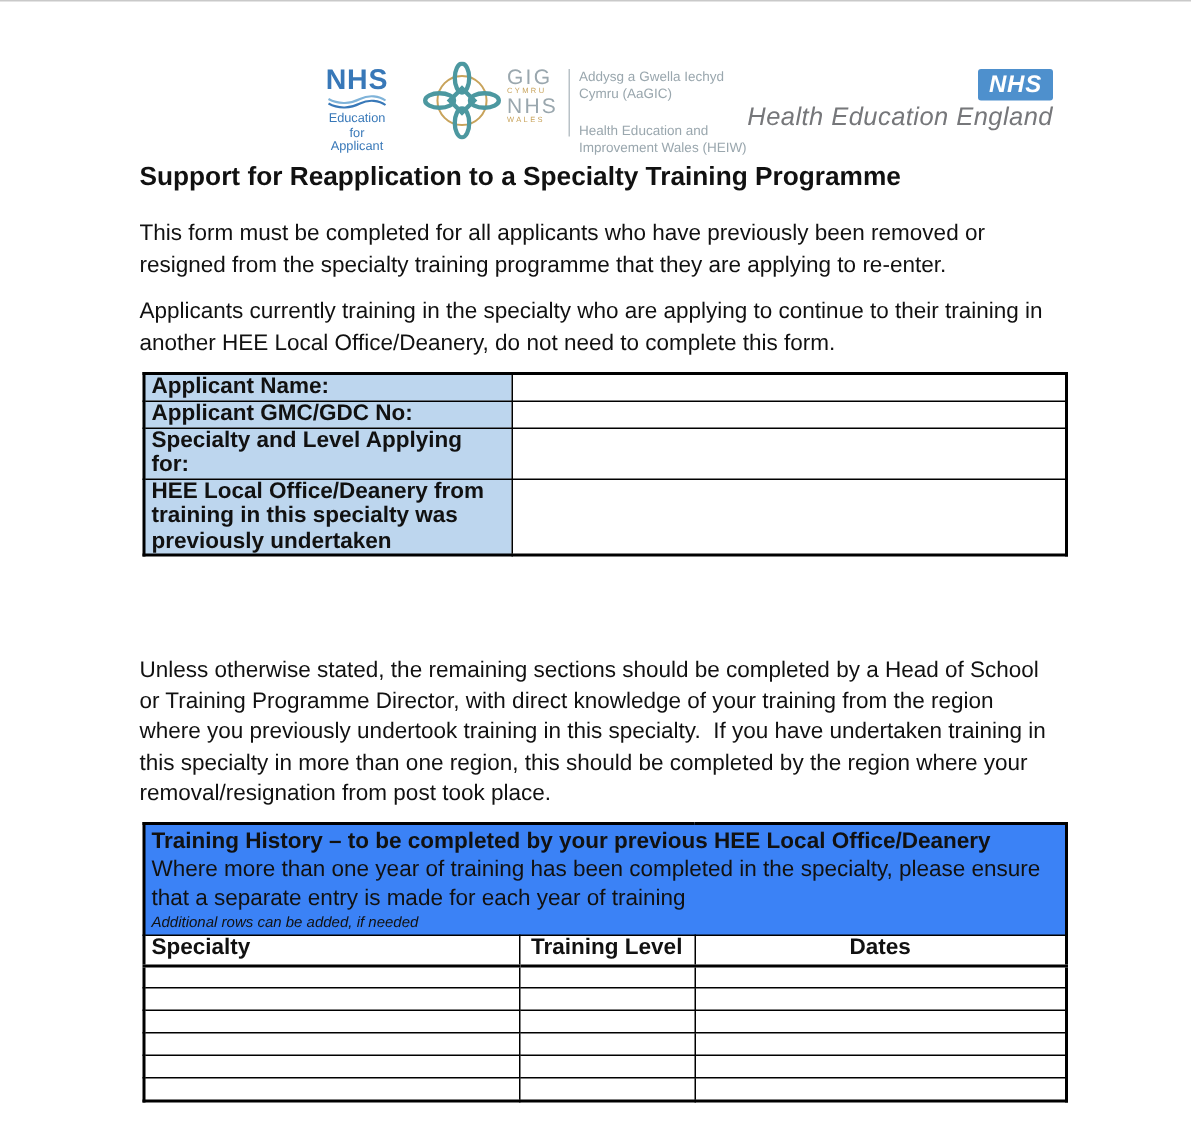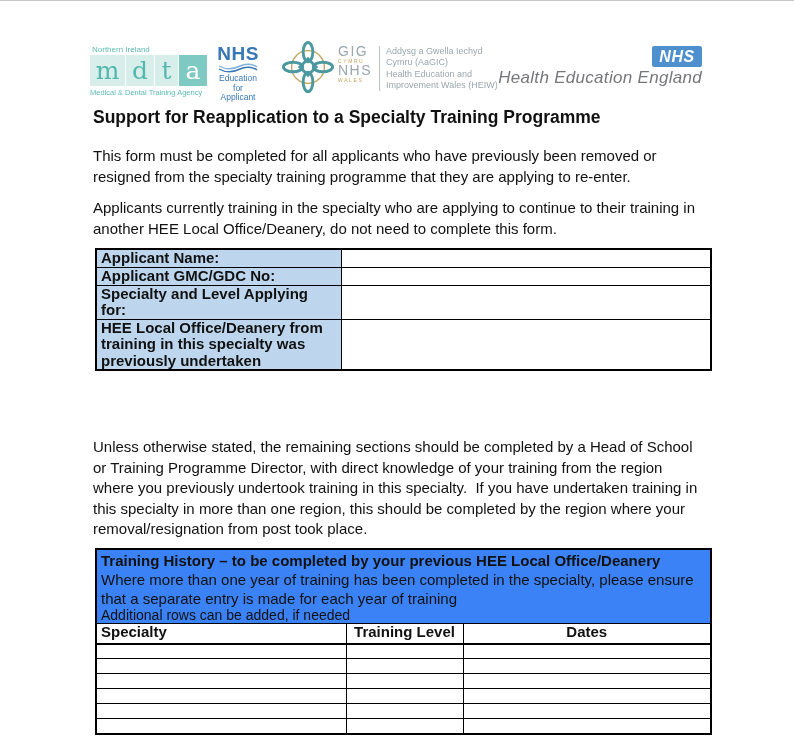--- a/index.html
+++ b/index.html
@@ -27,21 +27,21 @@
   .nes .lines { font-size:8.5px; line-height:9.5px; margin-top:1px; }
 
   
   .heiw { left:282px; top:40px; display:flex; align-items:flex-start; }
   .heiw .knot { width:52px; height:52px; }
   .heiw .gignhs { margin-left:4px; margin-top:4px; text-align:left; }
   .heiw .big { font-size:14px; line-height:13px; color:#9aa7ae; letter-spacing:1.5px; }
   .heiw .small-gold { font-size:5px; line-height:6px; color:#c8a35b; letter-spacing:1.6px; }
   .heiw .divider { width:1px; height:45px; background:#b9c2c7; margin:5px 6px 0 7px; }
   .heiw .welsh-text { margin-top:5px; font-size:9px; line-height:11px; color:#9aa7ae; }
-  .heiw .pair2 { margin-top:1px; }
+  .heiw .pair2 { margin-top:14px; }
 
   
   .hee { left:487px; top:45px; width:215px; }
   .hee .nhsbox { position:absolute; right:0; top:0; width:50px; height:21px; background:#4e90cd;
                  border-radius:2px; color:#fff; font-weight:bold; font-style:italic; font-size:16px;
                  display:flex; align-items:center; justify-content:center; letter-spacing:.5px; }
   .hee .wordmark { position:absolute; top:22px; right:0; font-size:17px; font-style:italic;
                    color:#76777a; letter-spacing:.3px; white-space:nowrap; }
 
   
@@ -62,40 +62,30 @@
   .applicant-table .r2 td { height:18px; }
   .applicant-table .r3 td { height:34px; }
   .applicant-table .r4 td { height:51px; }
   .applicant-table .r5 td { height:33px; }
   .note { font-size:11.5px; font-style:italic; line-height:13px; }
 
   .history-table { top:547px; }
   .history-table .blue-head td { background:#3b82f6; padding:2px 4px 1px 4px; }
   .hh-bold { font-weight:bold; font-size:15px; line-height:18px; }
   .hh-text { font-size:15px; line-height:19px; white-space:pre-wrap; }
-  .hh-note { font-size:14px; line-height:13px; margin-top:1px; }
+  .hh-note { font-size:10px; font-style:italic; line-height:13px; margin-top:1px; }
   .history-table .colhead td { font-weight:bold; height:20px; border-bottom:2px solid #000; }
   .history-table .colhead .c1, .history-table .colhead .c2 { text-align:center; }
   .history-table td.datacell { height:15px; }
 </style>
 </head>
 <body>
 
 <div class="page">
 
-  <div class="logo mdta">
-    <div class="region">Northern Ireland</div>
-    <div class="tiles">
-      <div class="tile t-m">m</div>
-      <div class="tile t-d">d</div>
-      <div class="tile t-t">t</div>
-      <div class="tile t-a">a</div>
-    </div>
-    <div class="tagline">Medical &amp; Dental Training Agency</div>
-  </div>
 
   <div class="logo nes">
     <div class="nhs">NHS</div>
     <svg width="44" height="10" viewBox="0 0 44 10" style="display:block;margin:0 auto;">
       <path d="M3 3 C 10 7, 18 6, 24 3 S 37 1, 41 4" fill="none" stroke="#7fb3d9" stroke-width="1.4"></path>
       <path d="M3 6 C 10 10, 18 9, 24 6 S 37 4, 41 7" fill="none" stroke="#3878b8" stroke-width="1.4"></path>
     </svg>
     <div class="lines">
       <div>Education</div>
       <div>for</div>

